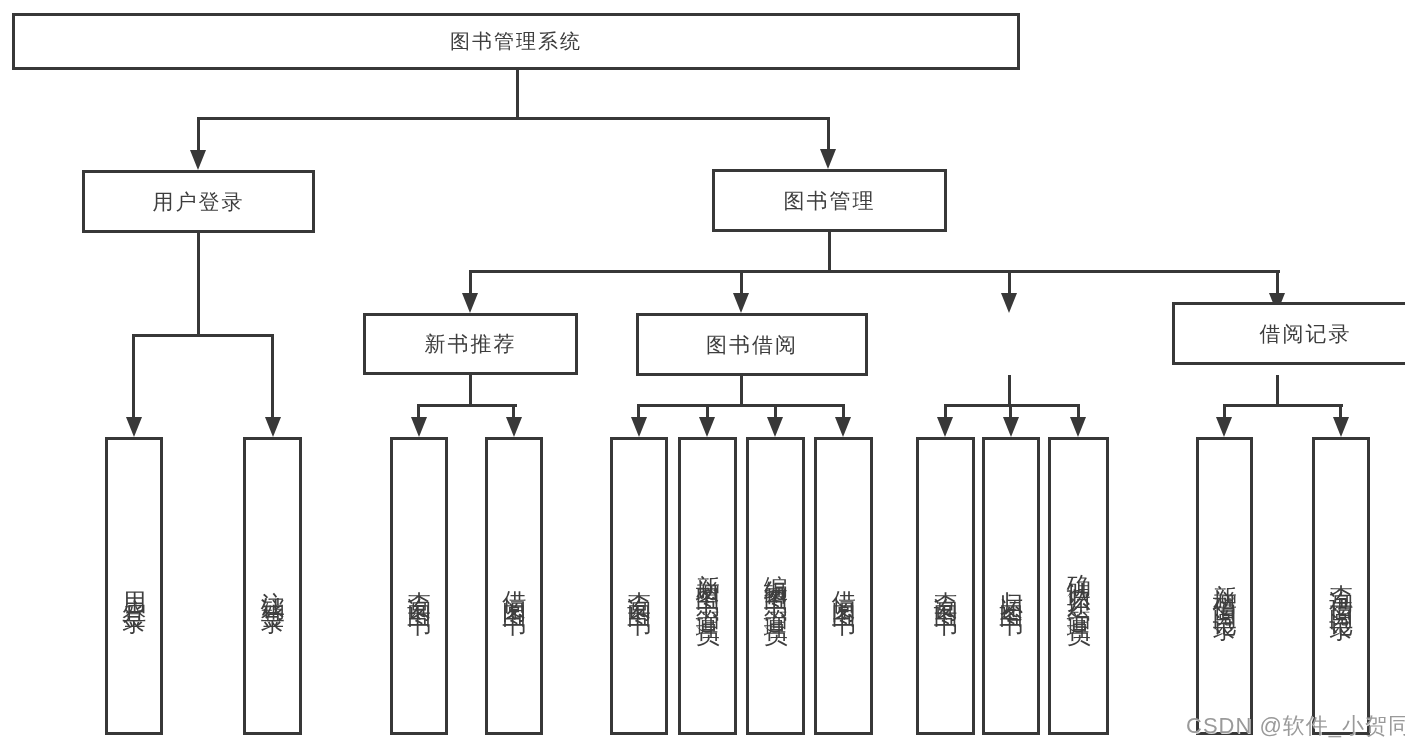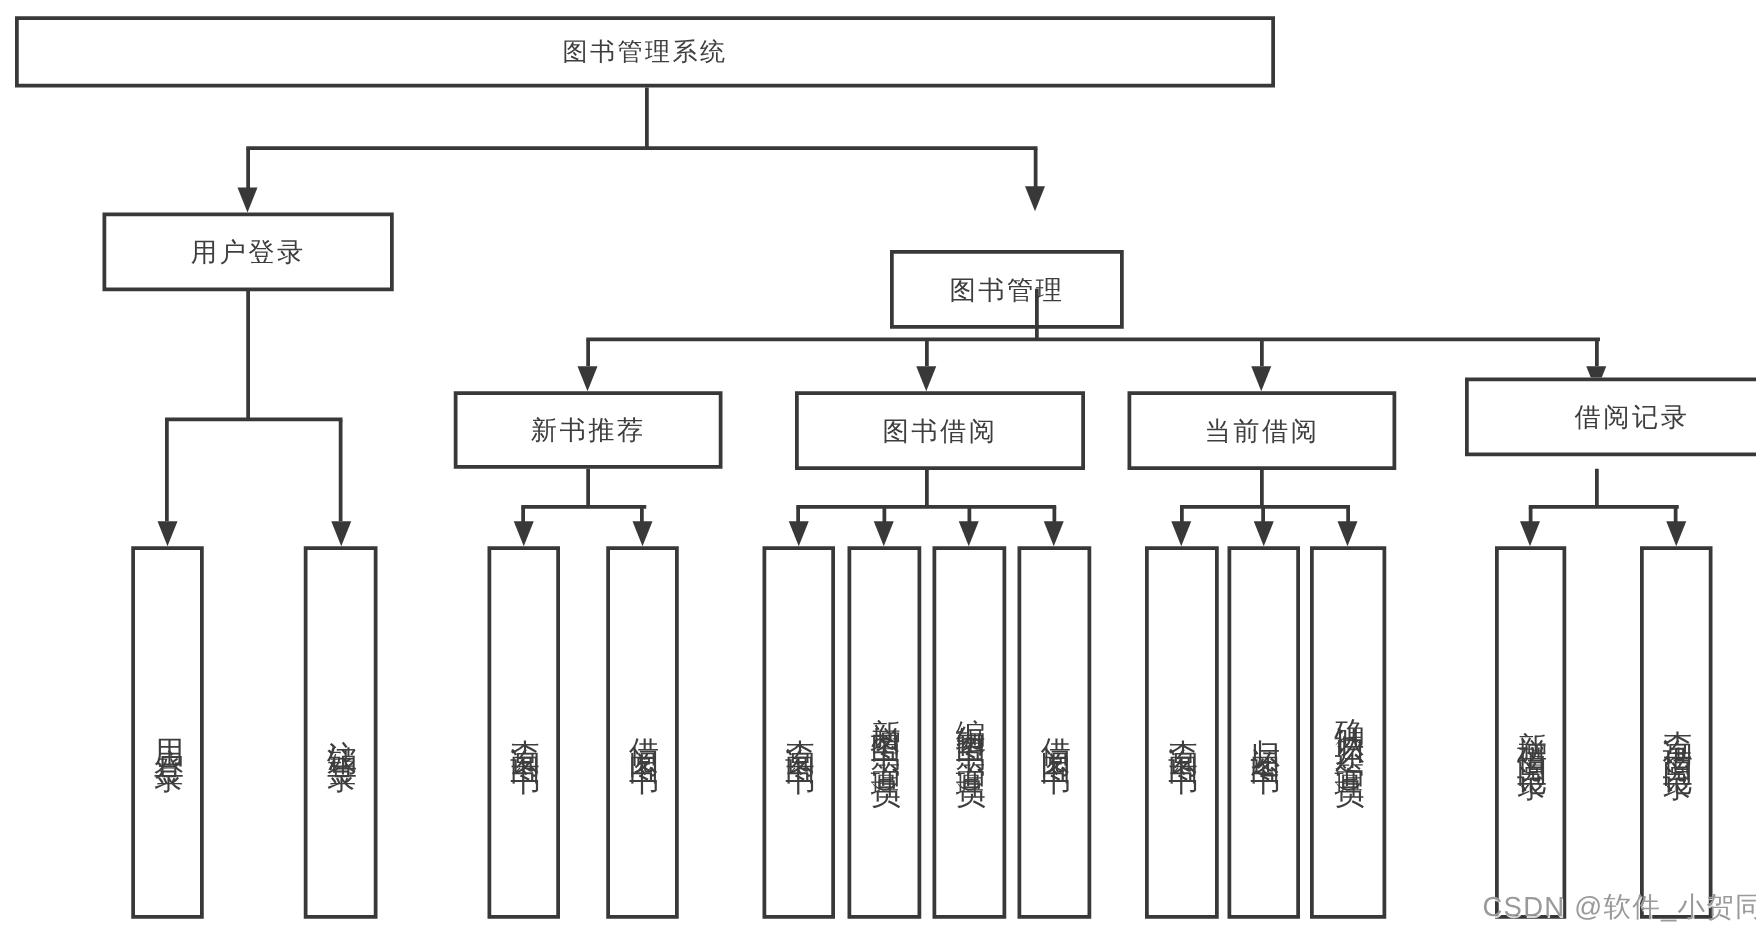--- a/index.html
+++ b/index.html
@@ -66,21 +66,21 @@
   <div class="hbox" style="left:12px;top:13px;width:1008px;height:57px;font-size:20px;">图书管理系统</div>
 
   <div class="ln" style="left:516px;top:70px;width:3px;height:49px;"></div>
   <div class="ln" style="left:197px;top:117px;width:633px;height:3px;"></div>
   <div class="ln" style="left:197px;top:119px;width:3px;height:33px;"></div>
   <div class="arr" style="left:190px;top:150px;"></div>
   <div class="ln" style="left:827px;top:119px;width:3px;height:31px;"></div>
   <div class="arr" style="left:820px;top:149px;"></div>
 
   <div class="hbox" style="left:82px;top:170px;width:233px;height:63px;">用户登录</div>
-  <div class="hbox" style="left:712px;top:169px;width:187px;height:63px;margin-top:31px;">图书管理</div>
+  <div class="hbox" style="left:712px;top:169px;width:235px;height:63px;">图书管理</div>
 
   <div class="ln" style="left:197px;top:232px;width:3px;height:104px;"></div>
   <div class="ln" style="left:132px;top:334px;width:142px;height:3px;"></div>
   <div class="ln" style="left:132px;top:336px;width:3px;height:81px;"></div>
   <div class="arr" style="left:126px;top:417px;"></div>
   <div class="ln" style="left:271px;top:336px;width:3px;height:81px;"></div>
   <div class="arr" style="left:265px;top:417px;"></div>
 
   <div class="ln" style="left:828px;top:231px;width:3px;height:41px;"></div>
   <div class="ln" style="left:469px;top:270px;width:811px;height:3px;"></div>
@@ -88,21 +88,20 @@
   <div class="arr" style="left:462px;top:293px;"></div>
   <div class="ln" style="left:740px;top:272px;width:3px;height:21px;"></div>
   <div class="arr" style="left:733px;top:293px;"></div>
   <div class="ln" style="left:1008px;top:272px;width:3px;height:21px;"></div>
   <div class="arr" style="left:1001px;top:293px;"></div>
   <div class="ln" style="left:1276px;top:272px;width:3px;height:21px;"></div>
   <div class="arr" style="left:1269px;top:293px;"></div>
 
   <div class="hbox" style="left:363px;top:313px;width:215px;height:62px;text-align:right;">新书推荐</div>
   <div class="hbox" style="left:636px;top:313px;width:232px;height:63px;">图书借阅</div>
-  <div class="hbox" style="left:902px;top:313px;width:215px;height:63px;">当前借阅</div>
   <div class="hbox" style="left:1172px;top:302px;width:239px;height:63px;padding-left:28px;">借阅记录</div>
 
   <div class="ln" style="left:469px;top:375px;width:3px;height:31px;"></div>
   <div class="ln" style="left:417px;top:404px;width:100px;height:3px;"></div>
   <div class="ln" style="left:417px;top:406px;width:3px;height:13px;"></div>
   <div class="arr" style="left:411px;top:417px;"></div>
   <div class="ln" style="left:512px;top:406px;width:3px;height:13px;"></div>
   <div class="arr" style="left:506px;top:417px;"></div>
 
   <div class="ln" style="left:740px;top:375px;width:3px;height:31px;"></div>

